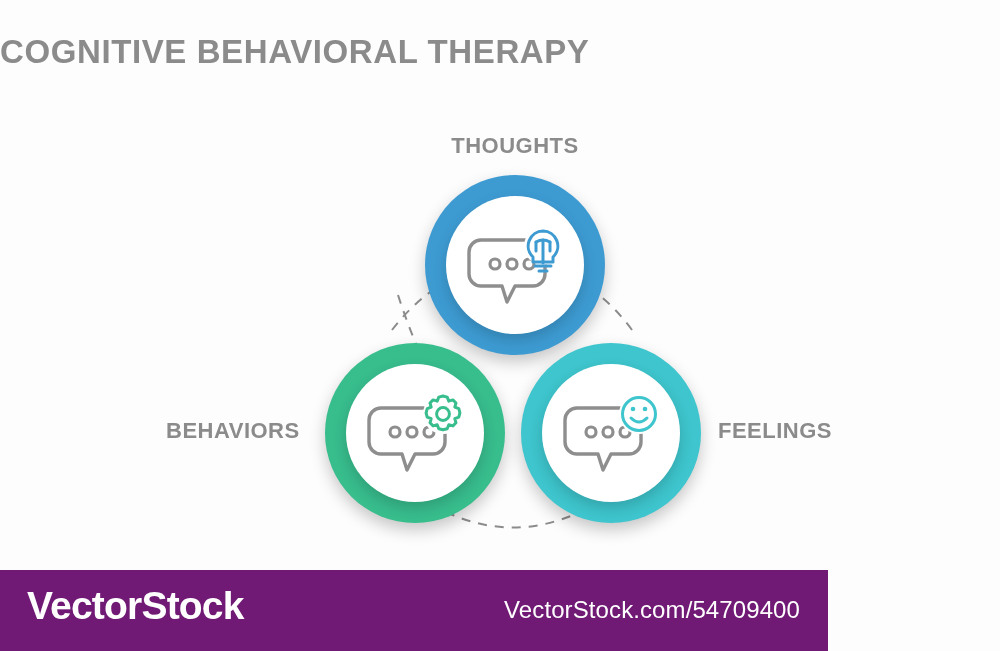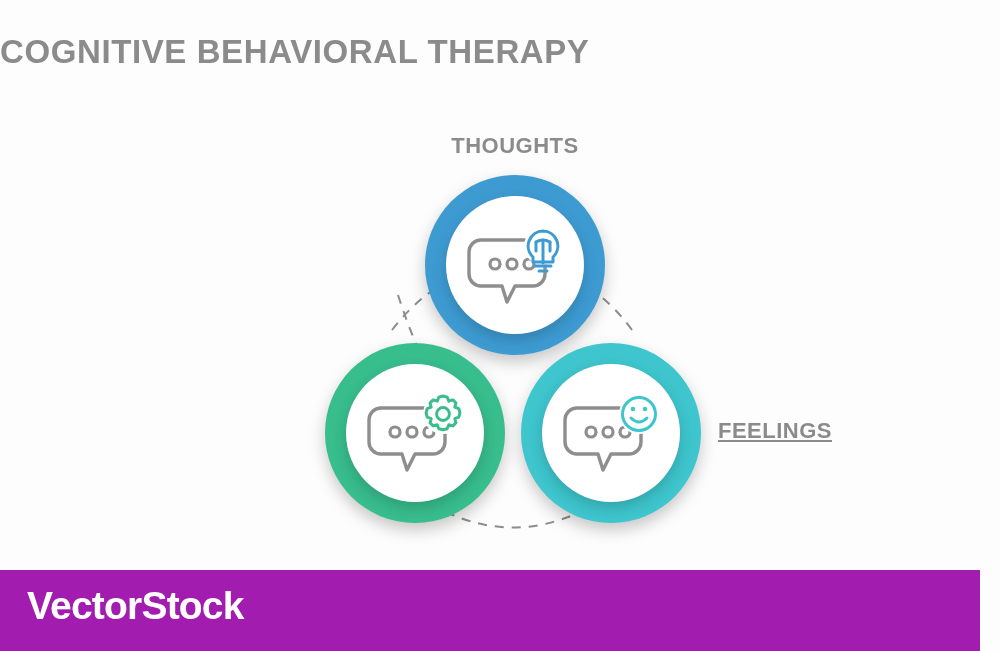--- a/index.html
+++ b/index.html
@@ -143,31 +143,30 @@
     width: 1030px;
     text-align: center;
   }
   #label-behaviors {
     left: 166px;
     top: 418px;
   }
   #label-feelings {
     left: 718px;
     top: 418px;
-    text-decoration: underline;
   }
 
   
   .footer {
     position: absolute;
     left: 0;
     top: 570px;
-    width: 980px;
+    width: 828px;
     height: 81px;
-    background: #a21caf;
+    background: #701a75;
   }
   .brand {
     position: absolute;
     left: 27px;
     top: 14px;
     font-size: 39px;
     font-weight: bold;
     color: #ffffff;
     letter-spacing: -0.8px;
     white-space: nowrap;
@@ -253,20 +252,22 @@
             <circle cx="80" cy="24" r="16.5" fill="#ffffff" stroke="#3ec5cd" stroke-width="3"></circle>
             <circle cx="74" cy="19" r="2.3" fill="#3ec5cd"></circle>
             <circle cx="86" cy="19" r="2.3" fill="#3ec5cd"></circle>
             <path d="M72 28 q8 8 16 0" fill="none" stroke="#3ec5cd" stroke-width="3" stroke-linecap="round"></path>
           </g>
         </svg>
       </div>
     </div>
 
     <div class="node-label" id="label-thoughts">THOUGHTS</div>
+    <div class="node-label" id="label-behaviors">BEHAVIORS</div>
     <div class="node-label" id="label-feelings">FEELINGS</div>
   </div>
 
   <div class="footer">
     <div class="brand">VectorStock</div>
+    <div class="wm-url">VectorStock.com/54709400</div>
   </div>
 
 </div>
 
 </body></html>

